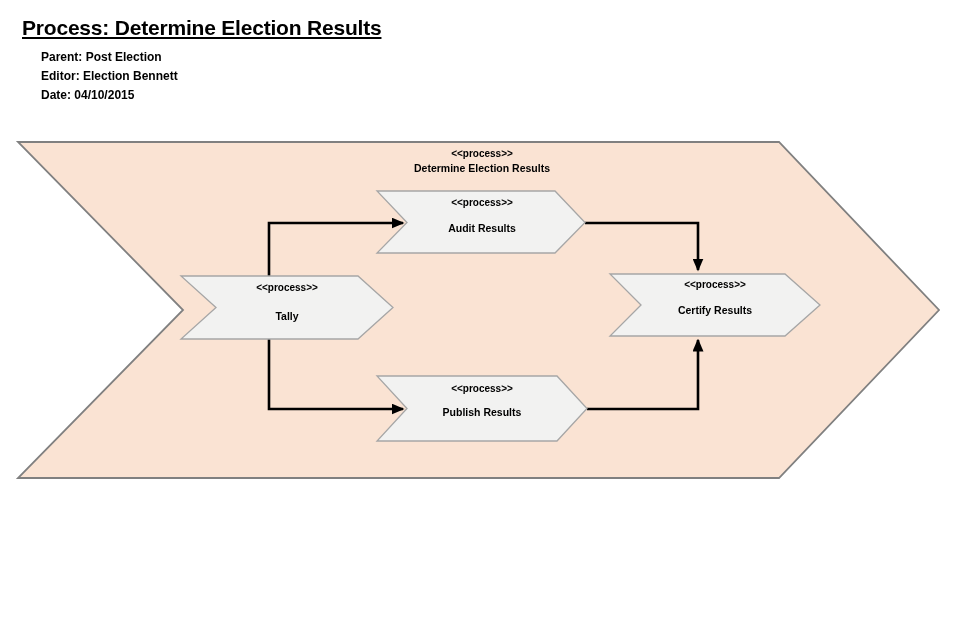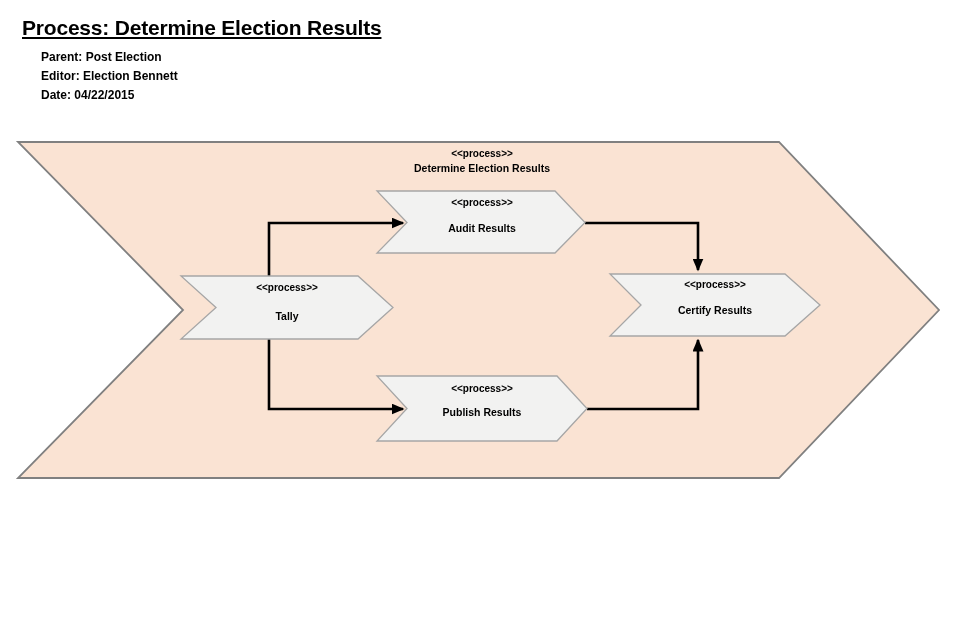--- a/index.html
+++ b/index.html
@@ -55,21 +55,21 @@
   polygon.container-shape { stroke-width: 1.8px; }
   polygon.node-shape { stroke-width: 1.3px; }
 </style>
 </head>
 <body>
 
 <div class="header">
   <div class="title">Process: Determine Election Results</div>
   <div class="meta">Parent: Post Election</div>
   <div class="meta">Editor: Election Bennett</div>
-  <div class="meta">Date: 04/22/2015</div>
+  <div class="meta">Date: 04/10/2015</div>
 </div>
 
 <svg class="diagram" width="960" height="621" viewBox="0 0 960 621">
   <defs>
     <marker id="arrow" viewBox="0 0 13 11" markerWidth="13" markerHeight="11" refX="11.5" refY="5.5" orient="auto" markerUnits="userSpaceOnUse">
       <path d="M0,0 L13,5.5 L0,11 Z" fill="#000000"></path>
     </marker>
   </defs>
 
   <polygon class="container-shape" points="18,142 779,142 939,310 779,478 18,478 183,310" fill="#FAE3D3" stroke="#808080"></polygon>

